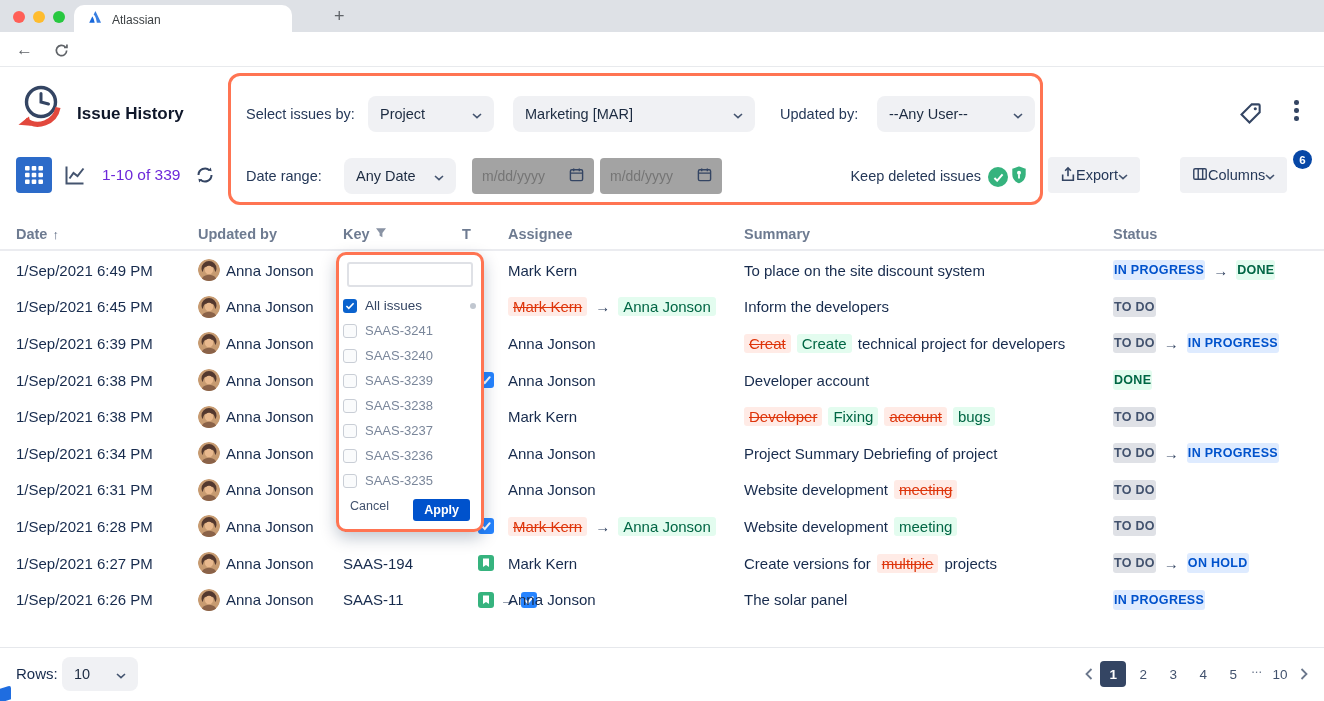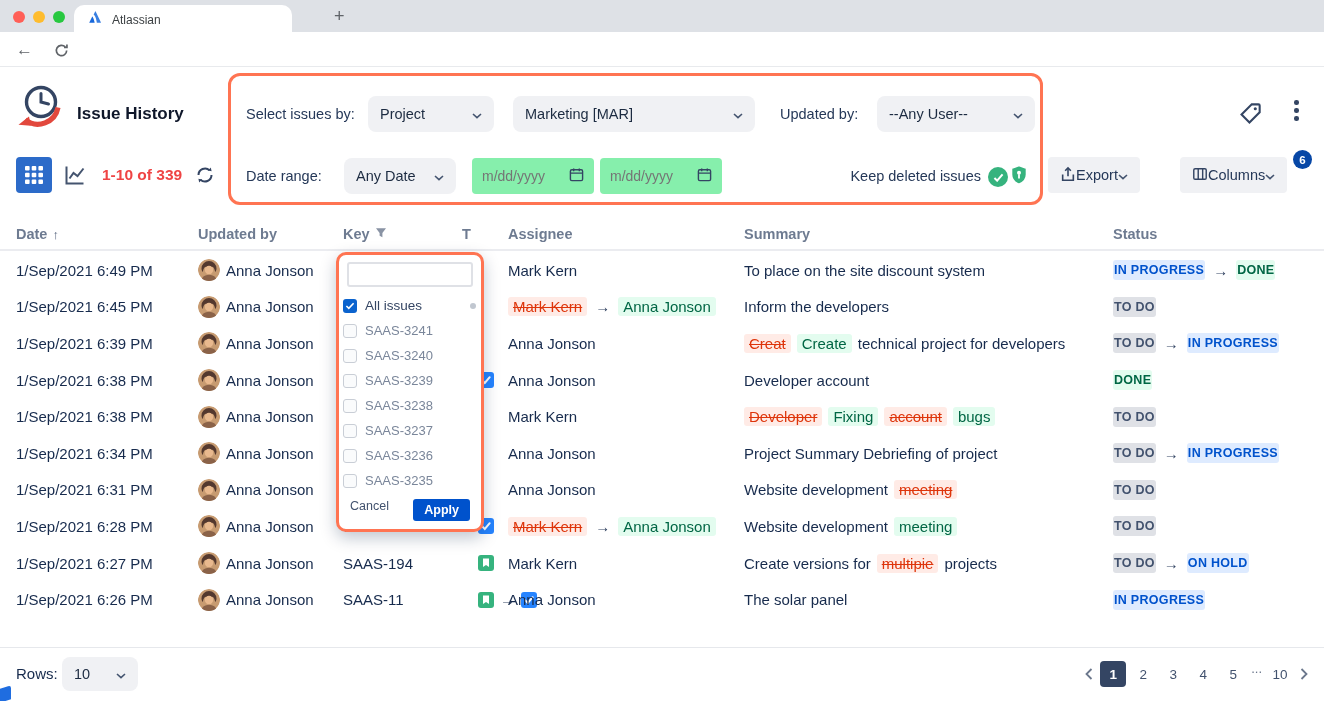--- a/index.html
+++ b/index.html
@@ -23,30 +23,30 @@
 .nav-kebab{position:absolute;left:1311px;top:40px;display:flex;flex-direction:column;gap:2.5px}
 .nav-kebab i{width:3.5px;height:3.5px;border-radius:50%;background:#5f6368}
 
 
 .app{position:absolute;left:0;top:67px;width:100%;height:634px;background:#fff}
 .logo{position:absolute;left:10px;top:14px}
 .app-title{position:absolute;left:77px;top:37px;font-size:17px;font-weight:700;color:#0f172a}
 .outline-filters{position:absolute;left:228px;top:6px;width:815px;height:132px;border:3px solid #ff7452;border-radius:12px;pointer-events:none;z-index:5}
 .flabel{position:absolute;height:36px;line-height:36px;font-size:14.5px;color:#253858}
 .select{position:absolute;height:36px;background:#f0f1f4;border-radius:8px;display:flex;align-items:center;justify-content:space-between;padding:0 12px;font-size:14.5px;color:#1c2b41;cursor:pointer}
-.datefield{position:absolute;width:122px;height:36px;background:#86efac;border-radius:4px;display:flex;align-items:center;justify-content:space-between;padding:0 10px}
+.datefield{position:absolute;width:122px;height:36px;background:#a3a3a3;border-radius:4px;display:flex;align-items:center;justify-content:space-between;padding:0 10px}
 .datefield input{border:none;background:transparent;width:84px;font-size:14px;font-family:"Liberation Sans",sans-serif;color:#42526e;outline:none}
 .toggle{position:absolute;left:988px;top:97px;display:flex;align-items:center;gap:1px}
 .tg-check{width:20px;height:20px;border-radius:50%;background:#36b37e;display:flex;align-items:center;justify-content:center}
 .tag-icon{position:absolute;left:1238px;top:34px}
 .kebab{position:absolute;left:1294px;top:33px;display:flex;flex-direction:column;gap:3.5px;cursor:pointer}
 .kebab i{width:4.5px;height:4.5px;border-radius:50%;background:#344563}
 .gridbtn{position:absolute;left:16px;top:90px;width:36px;height:36px;background:#2c6bc9;border-radius:4px;display:flex;align-items:center;justify-content:center;cursor:pointer}
 .chartbtn{position:absolute;left:57px;top:90px;width:36px;height:36px;display:flex;align-items:center;justify-content:center;cursor:pointer}
-.count{position:absolute;left:102px;top:90px;height:36px;line-height:36px;font-size:15.5px;font-weight:700;color:#ef4444}
+.count{position:absolute;left:102px;top:90px;height:36px;line-height:36px;font-size:15.5px;font-weight:400;color:#6d28d9}
 .refresh{position:absolute;left:196px;top:99px;cursor:pointer}
 .gbtn{position:absolute;height:36px;background:#f0f1f4;border-radius:4px;display:flex;align-items:center;gap:0;padding:0 12px;font-size:14.5px;color:#253858;cursor:pointer}
 .badge-count{position:absolute;left:1293px;top:83px;width:19px;height:19px;border-radius:50%;background:#0747a6;color:#fff;font-size:11.5px;font-weight:700;display:flex;align-items:center;justify-content:center;z-index:6}
 
 
 .thead,.trow{display:grid;grid-template-columns:182px 145px 115px 50px 236px 369px auto;align-items:center;padding-left:16px}
 .thead{position:absolute;left:0;top:152px;width:100%;height:32px;border-bottom:2px solid #ebecf0;color:#6e7b91;font-size:14.5px;font-weight:700}
 .th{display:flex;align-items:center;gap:5px}
 .sorticon{font-size:13px;color:#505f79}
 .tbody{position:absolute;left:0;top:185px;width:100%}

